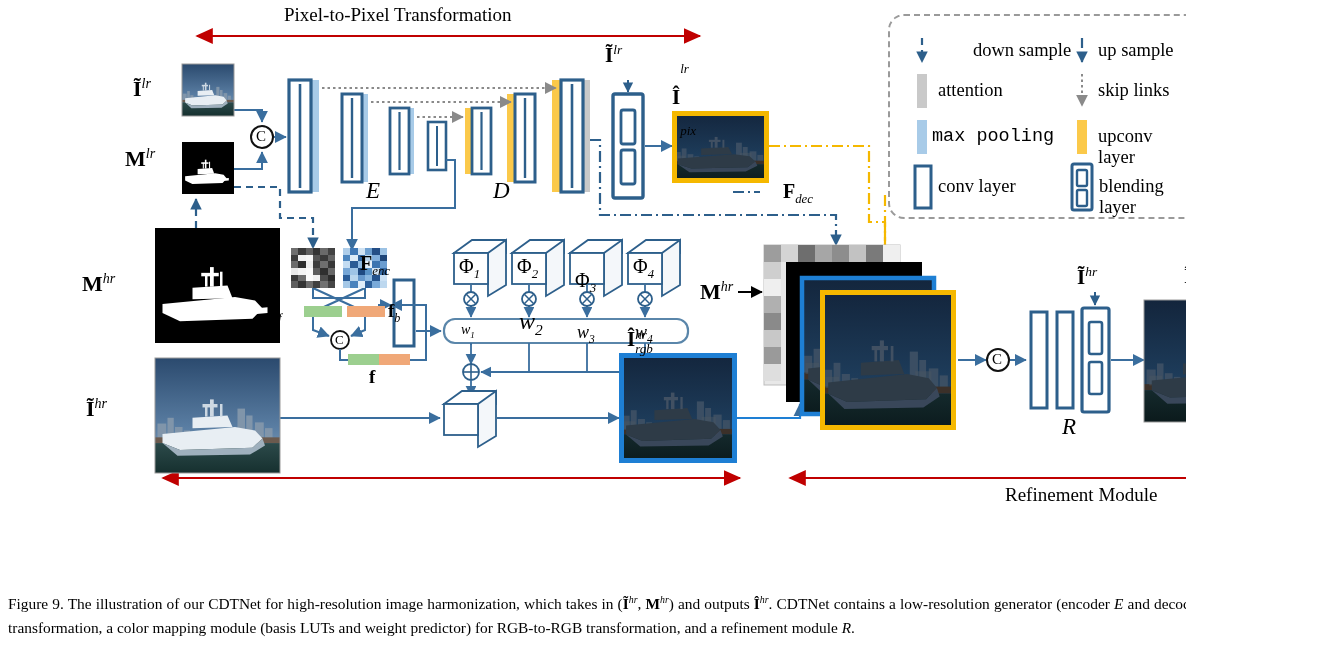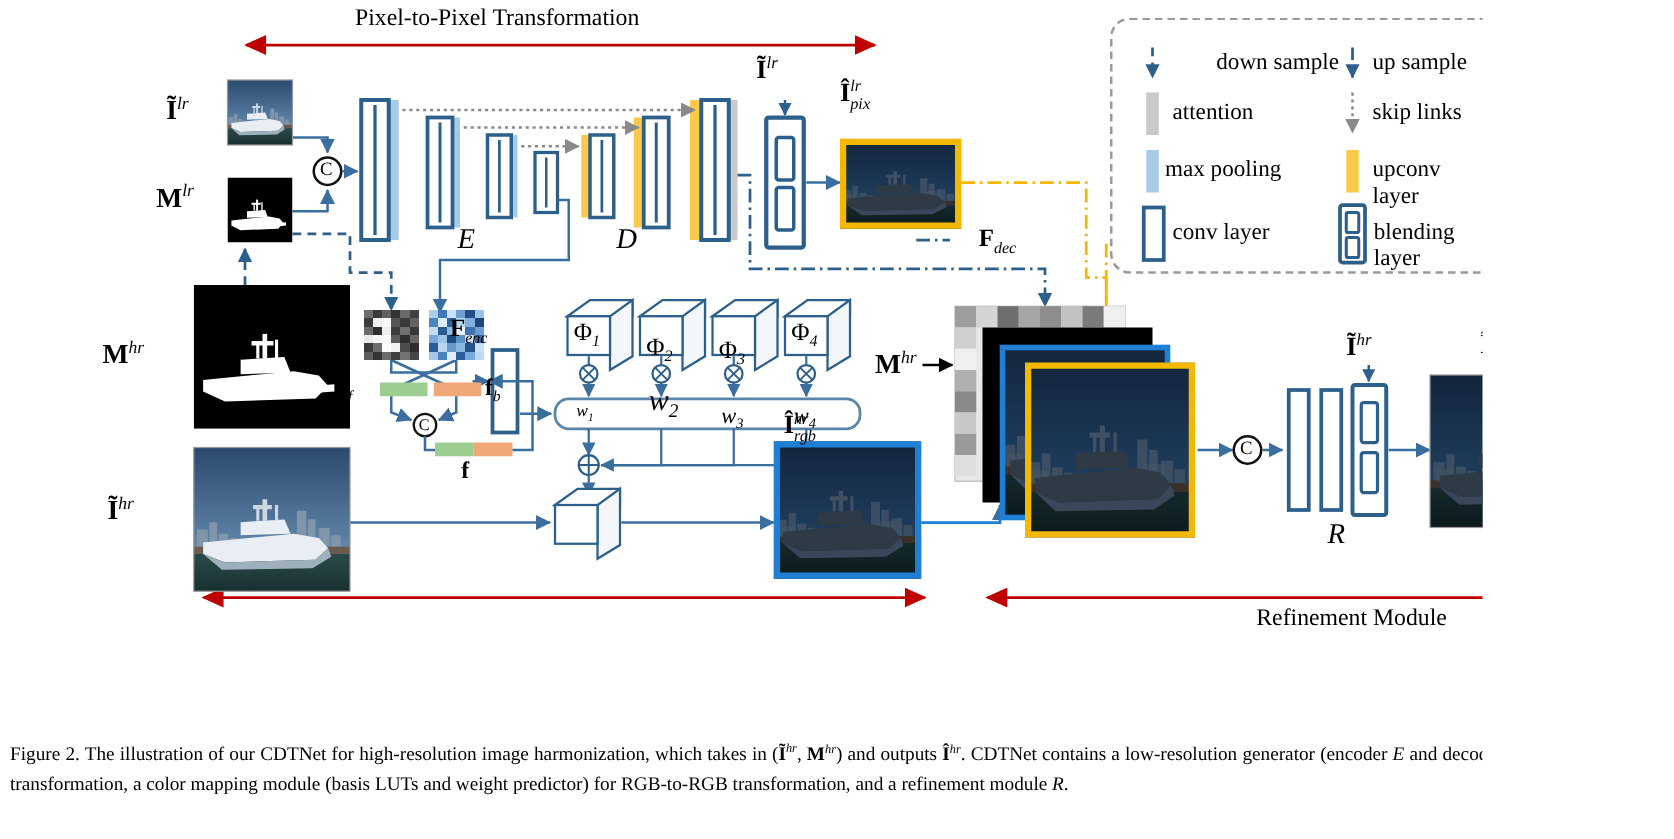--- a/index.html
+++ b/index.html
@@ -563,21 +563,21 @@
   </div>
   <div class="lbl mathb" style="left:369px;top:366px;font-size:19px;">f</div>
 
   <div class="lbl" style="left:605px;top:42px;font-size:21px;">
     <span class="mathb">Ĩ</span><span class="sup">lr</span>
   </div>
 
   <div class="lbl" style="left:672px;top:62px;font-size:21px;line-height:1;">
     <span class="mathb">Î</span><span style="display:inline-block;vertical-align:middle;font-size:.62em;font-style:italic;line-height:1.05;text-align:left;">
       <span style="display:block;">lr</span>
-      <span style="display:block;">pix</span>
+      <span style="display:block;margin-top:48px;">pix</span>
     </span>
   </div>
 
   <div class="lbl" style="left:627px;top:328px;font-size:21px;line-height:1;">
     <span class="mathb">Î</span><span style="display:inline-block;vertical-align:middle;font-size:.62em;font-style:italic;line-height:1.05;text-align:left;">
       <span style="display:block;">hr</span>
       <span style="display:block;">rgb</span>
     </span>
   </div>
 
@@ -587,21 +587,21 @@
   <div class="lbl" style="left:1077px;top:264px;font-size:21px;">
     <span class="mathb">Ĩ</span><span class="sup">hr</span>
   </div>
   <div class="lbl" style="left:1184px;top:262px;font-size:22px;">
     <span class="mathb">Î</span><span class="sup">hr</span>
   </div>
 
   <div class="lbl" style="left:459px;top:255px;font-size:20px;">
     <span>Φ</span><span class="sub">1</span>
   </div>
-  <div class="lbl" style="left:517px;top:255px;font-size:20px;margin-top:12px;">
+  <div class="lbl" style="left:517px;top:255px;font-size:20px;">
     <span>Φ</span><span class="sub">2</span>
   </div>
   <div class="lbl" style="left:575px;top:269px;font-size:20px;">
     <span>Φ</span><span class="sub">3</span>
   </div>
   <div class="lbl" style="left:633px;top:255px;font-size:20px;">
     <span>Φ</span><span class="sub">4</span>
   </div>
 
   <div class="lbl ital" style="left:461px;top:322px;font-size:14px;">
@@ -641,23 +641,23 @@
 
     <rect x="1072" y="164" width="20" height="46" fill="#fff" stroke="#2d5f8b" stroke-width="3" rx="2"></rect>
     <rect x="1077" y="170" width="10" height="16" fill="#fff" stroke="#2d5f8b" stroke-width="2.4" rx="1.5"></rect>
     <rect x="1077" y="190" width="10" height="16" fill="#fff" stroke="#2d5f8b" stroke-width="2.4" rx="1.5"></rect>
   </svg>
 
   <div class="lgrow" style="left:938px;top:40px;margin-left:35px;">down sample</div>
   <div class="lgrow" style="left:1098px;top:40px;">up sample</div>
   <div class="lgrow" style="left:938px;top:80px;">attention</div>
   <div class="lgrow" style="left:1098px;top:80px;">skip links</div>
-  <div class="lgrow" style="left:932px;top:126px;">max pooling</div>
+  <div class="lgrow" style="left:932px;top:126px;font-family:Liberation Mono, monospace;">max pooling</div>
   <div class="lgrow" style="left:1098px;top:126px;">upconv layer</div>
   <div class="lgrow" style="left:938px;top:176px;">conv layer</div>
   <div class="lgrow" style="left:1099px;top:176px;">blending layer</div>
 
   <div class="capt">
-    <span>Figure 2.</span>
+    <span>Figure 9.</span>
     <span>The illustration of our CDTNet for high-resolution image harmonization, which takes in (</span><span class="m"><span class="mathb" style="font-style:normal;">Ĩ</span><span class="sup">hr</span></span>,&nbsp;<span class="mathb">M</span><span class="sup">hr</span><span>) and outputs </span><span class="mathb">Î</span><span class="sup">hr</span><span>. CDTNet contains a low-resolution generator (encoder </span><span class="m">E</span><span> and decoder </span><span class="m">D</span><span>) for pixel-to-pixel transformation, a color mapping module (basis LUTs and weight predictor) for RGB-to-RGB transformation, and a refinement module </span><span class="m">R</span><span>.</span>
   </div>
 
 </div>
 
 </body></html>

